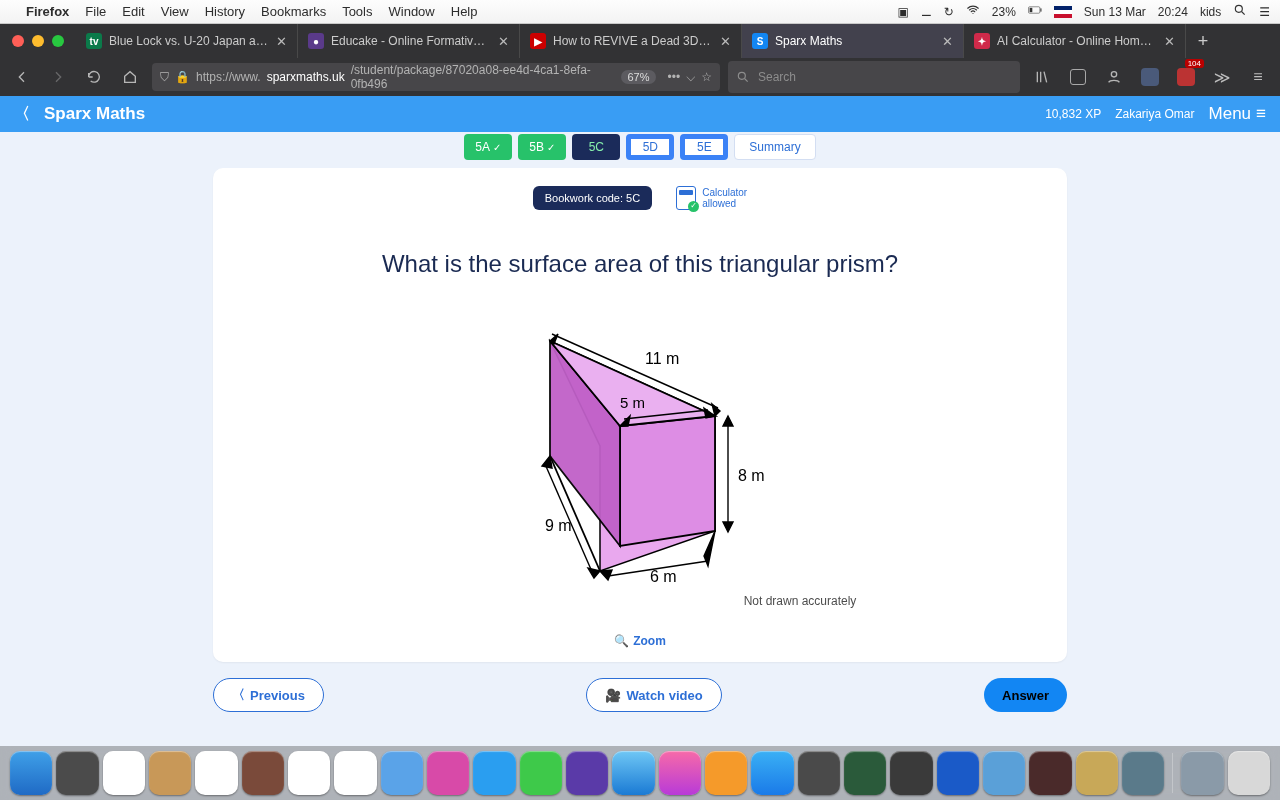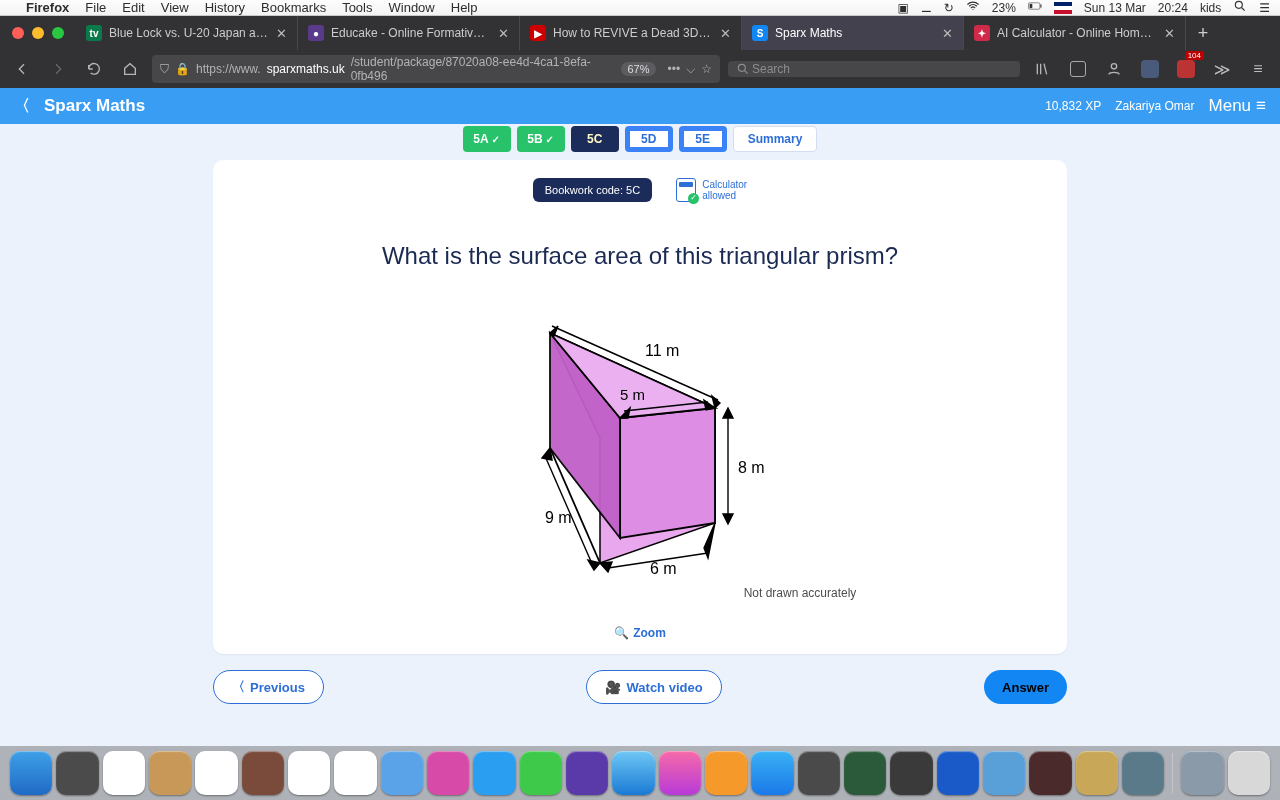--- a/index.html
+++ b/index.html
@@ -1,19 +1,19 @@
 <!DOCTYPE html>
 <html><head>
 <meta charset="utf-8">
 <style>
   * { box-sizing: border-box; margin: 0; padding: 0; font-family: -apple-system, BlinkMacSystemFont, "Segoe UI", Helvetica, Arial, sans-serif; }
   body { width:1280px; height:800px; overflow:hidden; background:#ecf2fb; }
 
   
-  .mac-menu { height:16px; background:linear-gradient(#fdfdfd,#f3f3f3); border-bottom:1px solid #c9c9c9; display:flex; align-items:center; font-size:13px; color:#2d2d2d; padding:0 10px; gap:16px;}
+  .mac-menu { height:24px; background:linear-gradient(#fdfdfd,#f3f3f3); border-bottom:1px solid #c9c9c9; display:flex; align-items:center; font-size:13px; color:#2d2d2d; padding:0 10px; gap:16px;}
   .mac-menu .app-name { font-weight:600; }
   .mac-menu .spacer { flex:1; }
   .mac-menu .right { display:flex; align-items:center; gap:12px; font-size:12px; }
   .mac-menu svg { width:14px; height:14px; }
   .flag { width:18px; height:12px; background:linear-gradient(to bottom,#012169 0 33%, #fff 33% 66%, #c8102e 66% 100%); position:relative; }
 
   
   .browser { background:#323234; }
   .tabstrip { height:34px; display:flex; align-items:stretch; }
   .traffic { display:flex; align-items:center; gap:8px; padding:0 12px; }
@@ -25,40 +25,40 @@
   .tab .title { white-space:nowrap; overflow:hidden; text-overflow:ellipsis; flex:1;}
   .tab .close { color:#bbb; font-size:13px; }
   .newtab { width:34px; display:flex; align-items:center; justify-content:center; color:#ccc; font-size:18px;}
 
   .navbar { height:38px; background:#323234; display:flex; align-items:center; padding:0 8px; gap:8px; color:#bdbdbd; }
   .navbtn { width:28px; height:28px; display:flex; align-items:center; justify-content:center; border-radius:4px; }
   .navbtn svg { width:16px; height:16px; stroke:#b6b6b6; fill:none; stroke-width:2;}
   .urlbar { flex:1.4; height:28px; background:#474649; border-radius:4px; display:flex; align-items:center; padding:0 8px; gap:6px; color:#b3b3b3; font-size:12px; overflow:hidden;}
   .urlbar .host { color:#fff; }
   .zoom-chip { background:#5c5b60; border-radius:10px; padding:1px 6px; font-size:11px; color:#ddd;}
-  .searchbar { flex:0.7; height:16px; background:#474649; border-radius:4px; display:flex; align-items:center; padding:0 8px; gap:2px; color:#8d8d8d; font-size:12px;}
+  .searchbar { flex:0.7; height:32px; background:#474649; border-radius:4px; display:flex; align-items:center; padding:0 8px; gap:8px; color:#8d8d8d; font-size:12px;}
   .badge { position:relative; }
   .badge .count { position:absolute; top:-4px; right:-4px; background:#b00; color:#fff; font-size:8px; padding:0 3px; border-radius:3px;}
   .iconbox { width:16px; height:16px; border:1.5px solid #a9a9a9; border-radius:3px; }
 
   
   .sparx-head { height:36px; background:#399df4; color:#fff; display:flex; align-items:center; padding:0 14px; gap:14px; font-size:14px;}
   .sparx-head .back { font-size:16px; font-weight:bold;}
   .sparx-head .brand { font-weight:600; font-size:17px;}
   .sparx-head .spacer{flex:1;}
   .sparx-head .xp { font-size:12px; }
   .sparx-head .user { font-size:12px; }
   .sparx-head .menu { font-size:17px; font-weight:500; display:flex; align-items:center; gap:5px;}
 
   
   .page { background:#ecf2fb; display:flex; flex-direction:column; align-items:center; }
   .taskbar { display:flex; gap:6px; margin-top:2px; }
-  .taskbtn { min-width:48px; height:26px; border-radius:4px; display:flex; align-items:center; justify-content:center; font-size:12px; font-weight:700; padding:0 10px;}
+  .taskbtn { min-width:48px; height:26px; border-radius:4px; display:flex; align-items:center; justify-content:center; font-size:12px; font-weight:400; padding:0 10px;}
   .t-done { background:#27c26a; color:#fff; }
-  .t-active { background:#1b2b5a; color:#fef9c3; }
+  .t-active { background:#1b2b5a; color:#86efac; }
   .t-idle { background:#fff; color:#2d6fd6; border:5px solid #3b82f6;}
   .t-sum { background:#fff; color:#2d6fd6; border:1px solid #d3def2; padding:0 14px;}
 
   .card { width:854px; background:#fff; border-radius:10px; margin-top:8px; padding:18px 28px 14px; box-shadow:0 1px 2px rgba(0,0,0,0.05); position:relative;}
   .card-top { display:flex; align-items:center; justify-content:center; gap:24px; }
   .bookwork { background:#1b2b5a; color:#fff; font-size:11px; padding:6px 12px; border-radius:6px; font-weight:500;}
   .calc { display:flex; align-items:center; gap:6px; font-size:10px; color:#2d6fd6; line-height:1.1;}
   .calc-icon { width:20px; height:24px; border:1.5px solid #2d6fd6; border-radius:3px; position:relative;}
   .calc-icon::before{content:''; position:absolute; top:3px; left:2px; right:2px; height:5px; background:#2d6fd6; border-radius:1px;}
   .calc-check{position:absolute; bottom:-3px; right:-4px; width:11px; height:11px; background:#27c26a; border-radius:50%; color:#fff; font-size:8px; display:flex;align-items:center;justify-content:center;}

